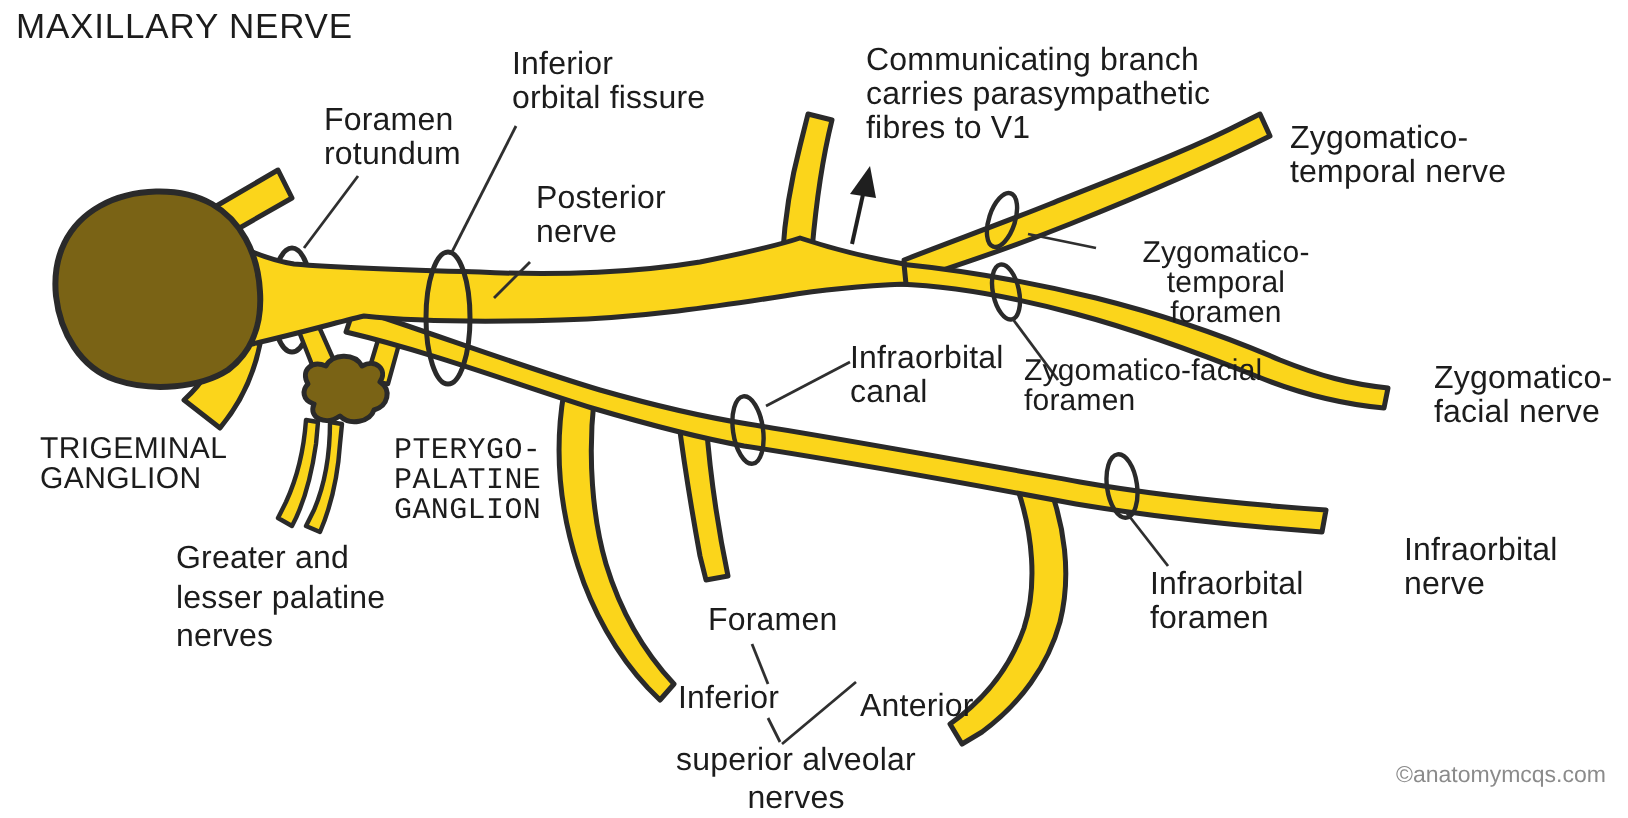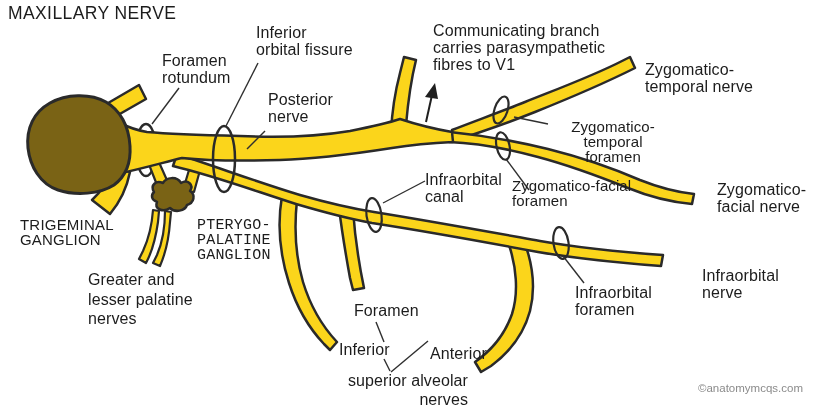--- a/index.html
+++ b/index.html
@@ -19,21 +19,21 @@
   .stage svg{position:absolute;left:0;top:0;}
   .lbl{
     position:absolute;color:var(--text);font-size:16px;line-height:17px;
     white-space:pre-line;letter-spacing:0.1px;
   }
   .lbl-title{font-size:17.5px;letter-spacing:0.4px;}
   .lbl-small{font-size:15px;line-height:15px;}
   .lbl-caps{font-size:15px;line-height:15px;letter-spacing:0.2px;}
   .lbl-center{text-align:center;}
   .lbl-pal{line-height:19.5px;}
-  .lbl-sup{line-height:19px;text-align:right;}
+  .lbl-sup{line-height:19px;}
   .watermark{position:absolute;font-size:11.5px;color:var(--watermark-gray);}
 </style>
 </head>
 <body>
 
 <div class="stage">
 
   <svg width="814" height="409" viewBox="0 0 814 409">
 
     <ellipse cx="146" cy="150" rx="10" ry="26" fill="none" stroke="var(--outline)" stroke-width="2.5"></ellipse>

